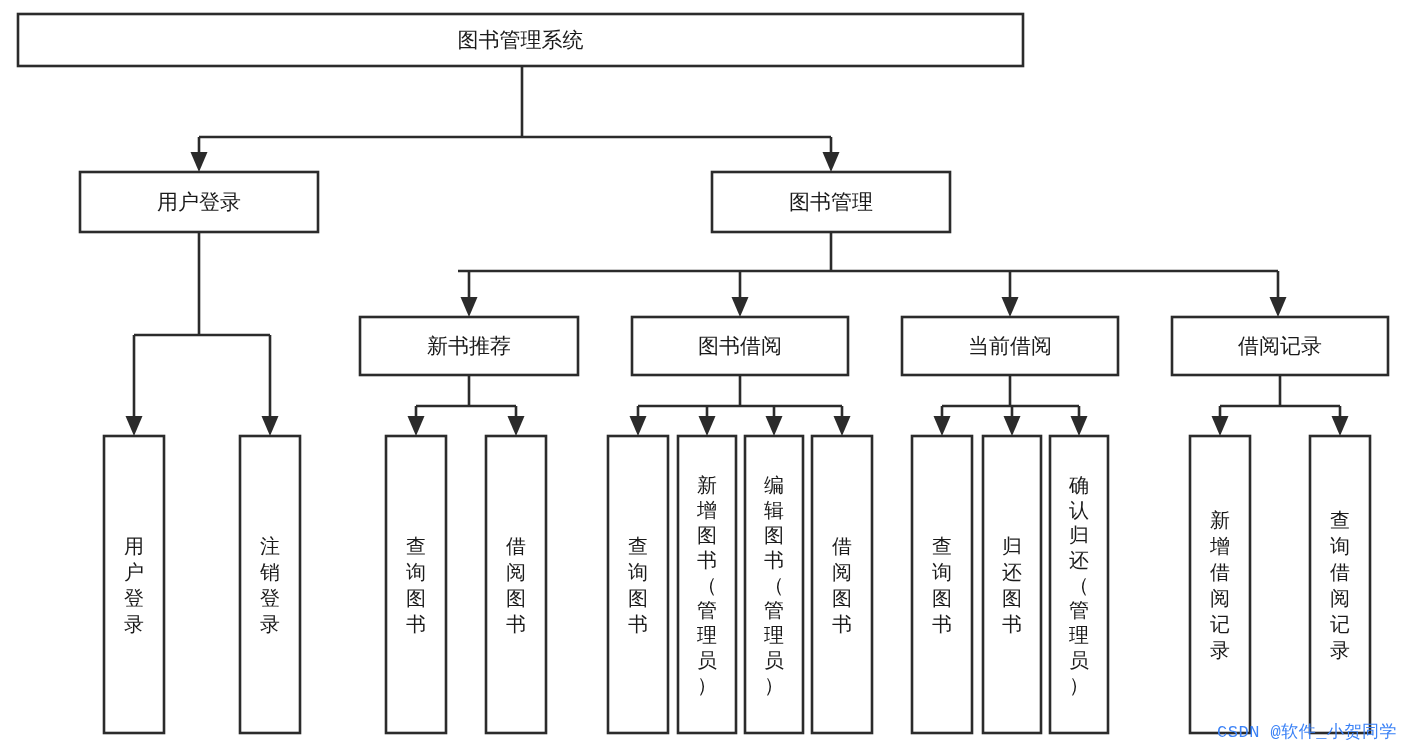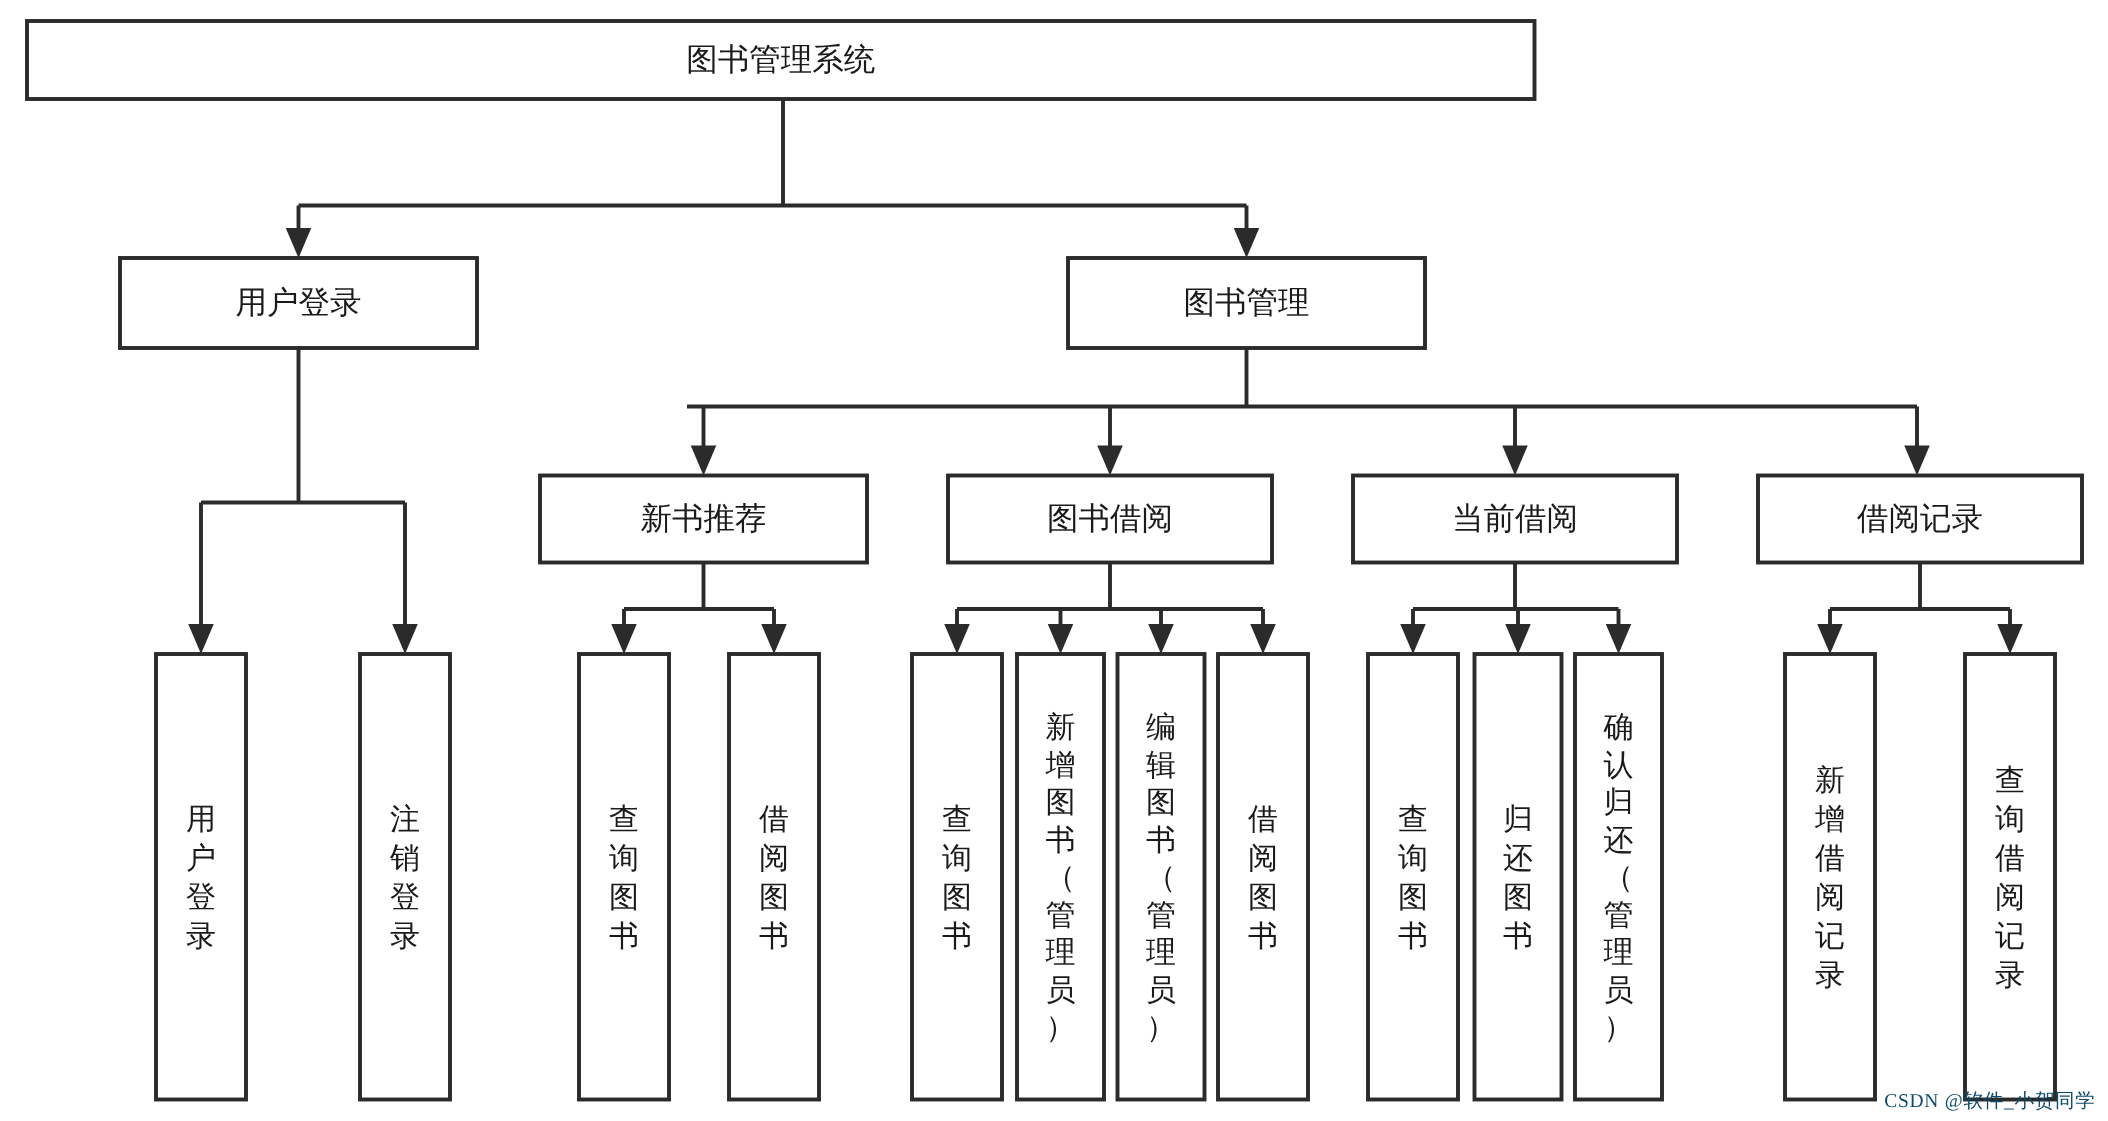--- a/index.html
+++ b/index.html
@@ -53,23 +53,23 @@
     stroke-linecap: butt;
   }
   .arrow-head {
     fill: #2b2b2b;
     stroke: none;
   }
   .watermark-text {
     position: absolute;
     right: 8px;
     bottom: 4px;
-    font-family: Liberation Serif, serif;
-    font-size: 13px;
-    color: #0c4a6e;
+    font-family: Liberation Mono, monospace;
+    font-size: 17px;
+    color: #3b82f6;
     letter-spacing: 0.5px;
     white-space: nowrap;
     pointer-events: none;
     user-select: none;
   }
 </style>
 </head>
 <body>
 
 <div id="diagram-root">

